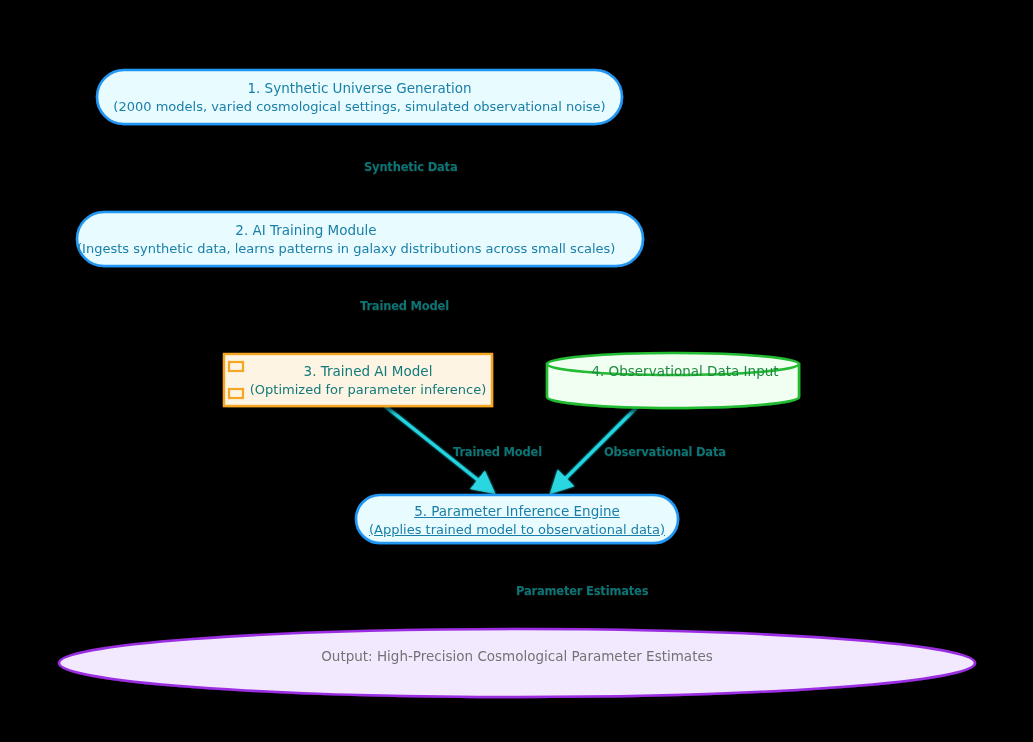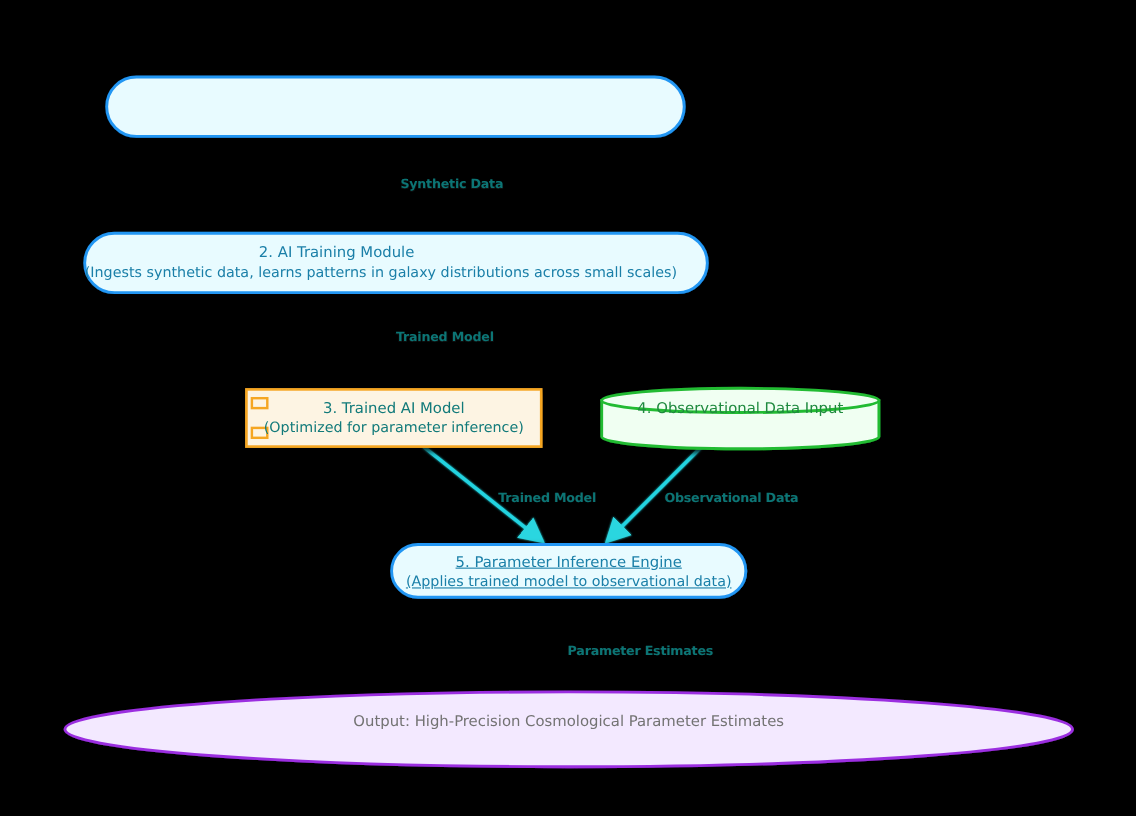--- a/index.html
+++ b/index.html
@@ -128,33 +128,35 @@
   <g filter="url(#shadow-soft)">
     <rect x="356" y="495" width="322" height="48" rx="24" ry="24" fill="#e8fbff" stroke="#2196f3" stroke-width="2.6"></rect>
   </g>
 
   <g filter="url(#shadow-soft)">
     <ellipse cx="517" cy="663" rx="458" ry="34" fill="#f3e9ff" stroke="#9b2fe0" stroke-width="2.6"></ellipse>
   </g>
 </svg>
 
 <div class="node-label txt-blue" style="left:97px; top:80px; width:525px;">
+  <span class="nl-line1 fs-main">1. Synthetic Universe Generation</span>
+  <span class="nl-line2 fs-sub">(2000 models, varied cosmological settings, simulated observational noise)</span>
 </div>
 
 <div class="node-label txt-blue" style="left:77px; top:222px; width:458px;">
   <span class="nl-line1 fs-main">2. AI Training Module</span>
   <span class="nl-line2 fs-sub">(Ingests synthetic data, learns patterns in galaxy distributions across small scales)</span>
 </div>
 
-<div class="node-label txt-teal" style="left:224px; top:363px; width:268px;">
+<div class="node-label txt-teal" style="left:224px; top:363px; width:268px;padding-left:10px;">
   <span class="nl-line1 fs-main">3. Trained AI Model</span>
   <span class="nl-line2 fs-sub">(Optimized for parameter inference)</span>
 </div>
 
-<div class="node-label txt-green" style="left:547px; top:363px; width:252px;">
+<div class="node-label txt-green" style="left:547px; top:363px; width:252px;padding-left:12px;">
   <span class="nl-line1 fs-main">4. Observational Data Input</span>
 </div>
 
 <div class="node-label txt-blue" style="left:356px; top:503px; width:322px;text-decoration:underline;">
   <span class="nl-line1 fs-main">5. Parameter Inference Engine</span>
   <span class="nl-line2 fs-sub">(Applies trained model to observational data)</span>
 </div>
 
 <div class="node-label txt-purple" style="left:59px; top:648px; width:916px;">
   <span class="nl-line1 fs-main">Output: High-Precision Cosmological Parameter Estimates</span>

